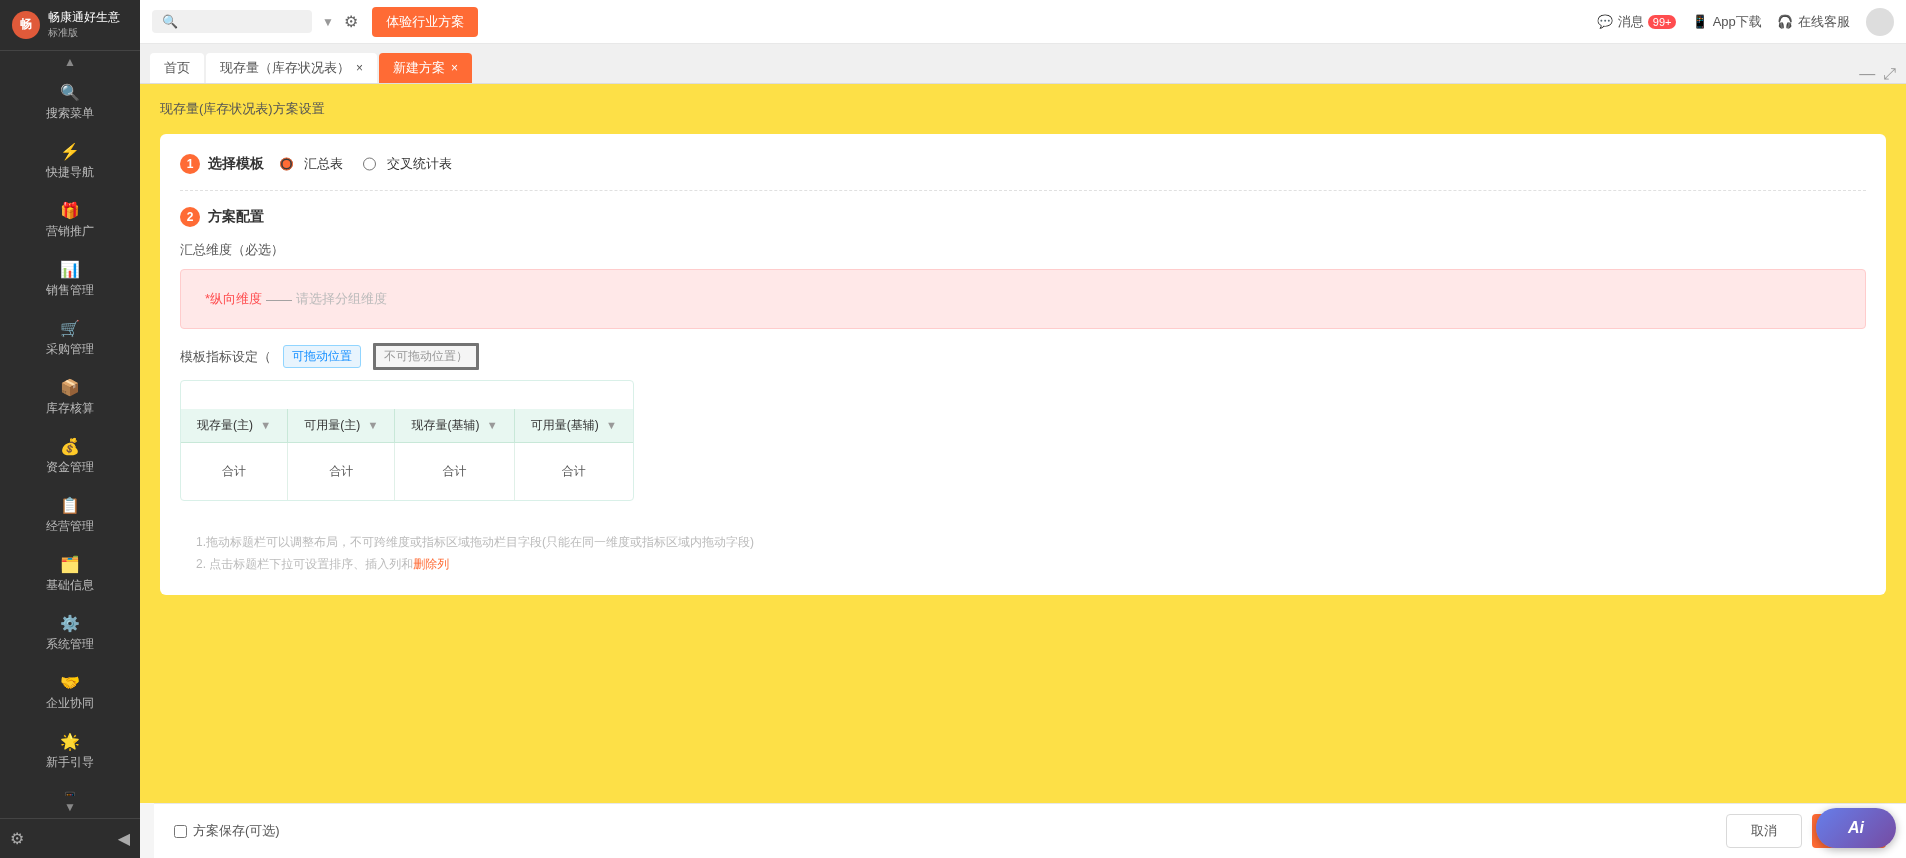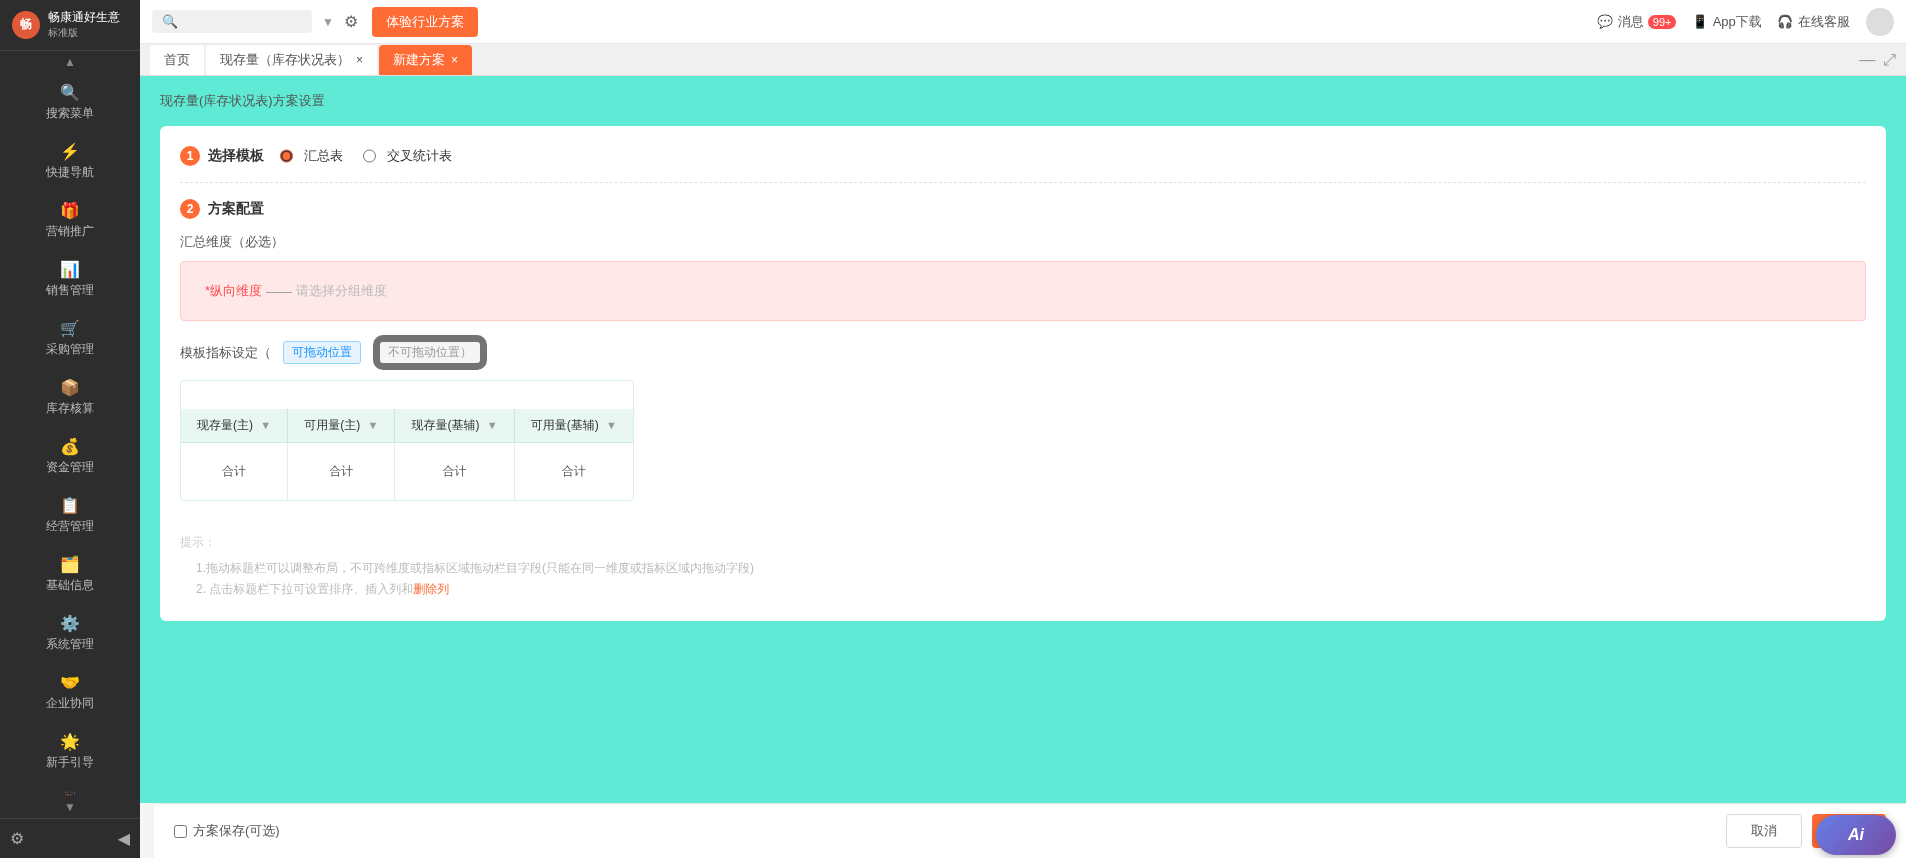--- a/index.html
+++ b/index.html
@@ -135,24 +135,24 @@
     }
     .user-avatar {
       width: 28px;
       height: 28px;
       background: #ddd;
       border-radius: 50%;
     }
 
     
     .tabbar {
-      height: 32px;
+      height: 40px;
       background: #f0f0f0;
       display: flex;
-      align-items: center;
+      align-items: flex-end;
       padding: 0 10px;
       gap: 2px;
       border-bottom: 1px solid #ddd;
       flex-shrink: 0;
     }
     .tab {
       padding: 6px 14px;
       border-radius: 4px 4px 0 0;
       cursor: pointer;
       font-size: 13px;
@@ -167,21 +167,21 @@
     }
     .tab-home { background: #fff; }
     .tab-close { font-size: 12px; cursor: pointer; color: inherit; }
     .tab-inventory { background: #fff; }
 
     
     .content-area {
       flex: 1;
       overflow-y: auto;
       padding: 16px 20px;
-      background: #5eead4;
+      background: #fde047;
       position: relative;
     }
 
     .page-title {
       font-size: 13px;
       color: #555;
       margin-bottom: 16px;
     }
 
     
@@ -282,24 +282,24 @@
     .draggable-badge {
       background: #e8f4fd;
       border: 1px solid #91d5ff;
       color: #1890ff;
       padding: 2px 8px;
       border-radius: 3px;
       font-size: 12px;
     }
     .non-draggable-badge {
       background: #f5f5f5;
-      border: 7px solid #737373;
+      border: 3px solid #737373;
       color: #999;
       padding: 2px 8px;
-      border-radius: 10px;
+      border-radius: 1px;
       font-size: 12px;
     }
 
     
     .stats-section {
       border: 1px solid #d9f0e8;
       border-radius: 4px;
       overflow: hidden;
       display: inline-block;
       margin-bottom: 12px;
@@ -390,21 +390,21 @@
       color: #fff;
       padding: 7px 24px;
       border-radius: 4px;
       cursor: pointer;
       font-size: 13px;
     }
 
     
     .ai-bubble {
       position: fixed;
-      bottom: 3px;
+      bottom: 10px;
       right: 10px;
       width: 80px;
       height: 40px;
       background: linear-gradient(135deg, #667eea, #764ba2);
       border-radius: 20px;
       display: flex;
       align-items: center;
       justify-content: center;
       color: #fff;
       font-size: 16px;
@@ -608,21 +608,20 @@
                   <td>合计</td>
                   <td>合计</td>
                   <td>合计</td>
                 </tr>
               </tbody>
             </table>
           </div>
         </div>
 
         <div class="hint-section">
-          <div class="hint-title">提示：</div>
           <div class="hint-item">1.拖动标题栏可以调整布局，不可跨维度或指标区域拖动栏目字段(只能在同一维度或指标区域内拖动字段)</div>
           <div class="hint-item">2. 点击标题栏下拉可设置排序、插入列和<span class="hint-highlight">删除列</span></div>
         </div>
       </div>
 
     </div>
 
   </div>
 
   <div class="content-footer">

